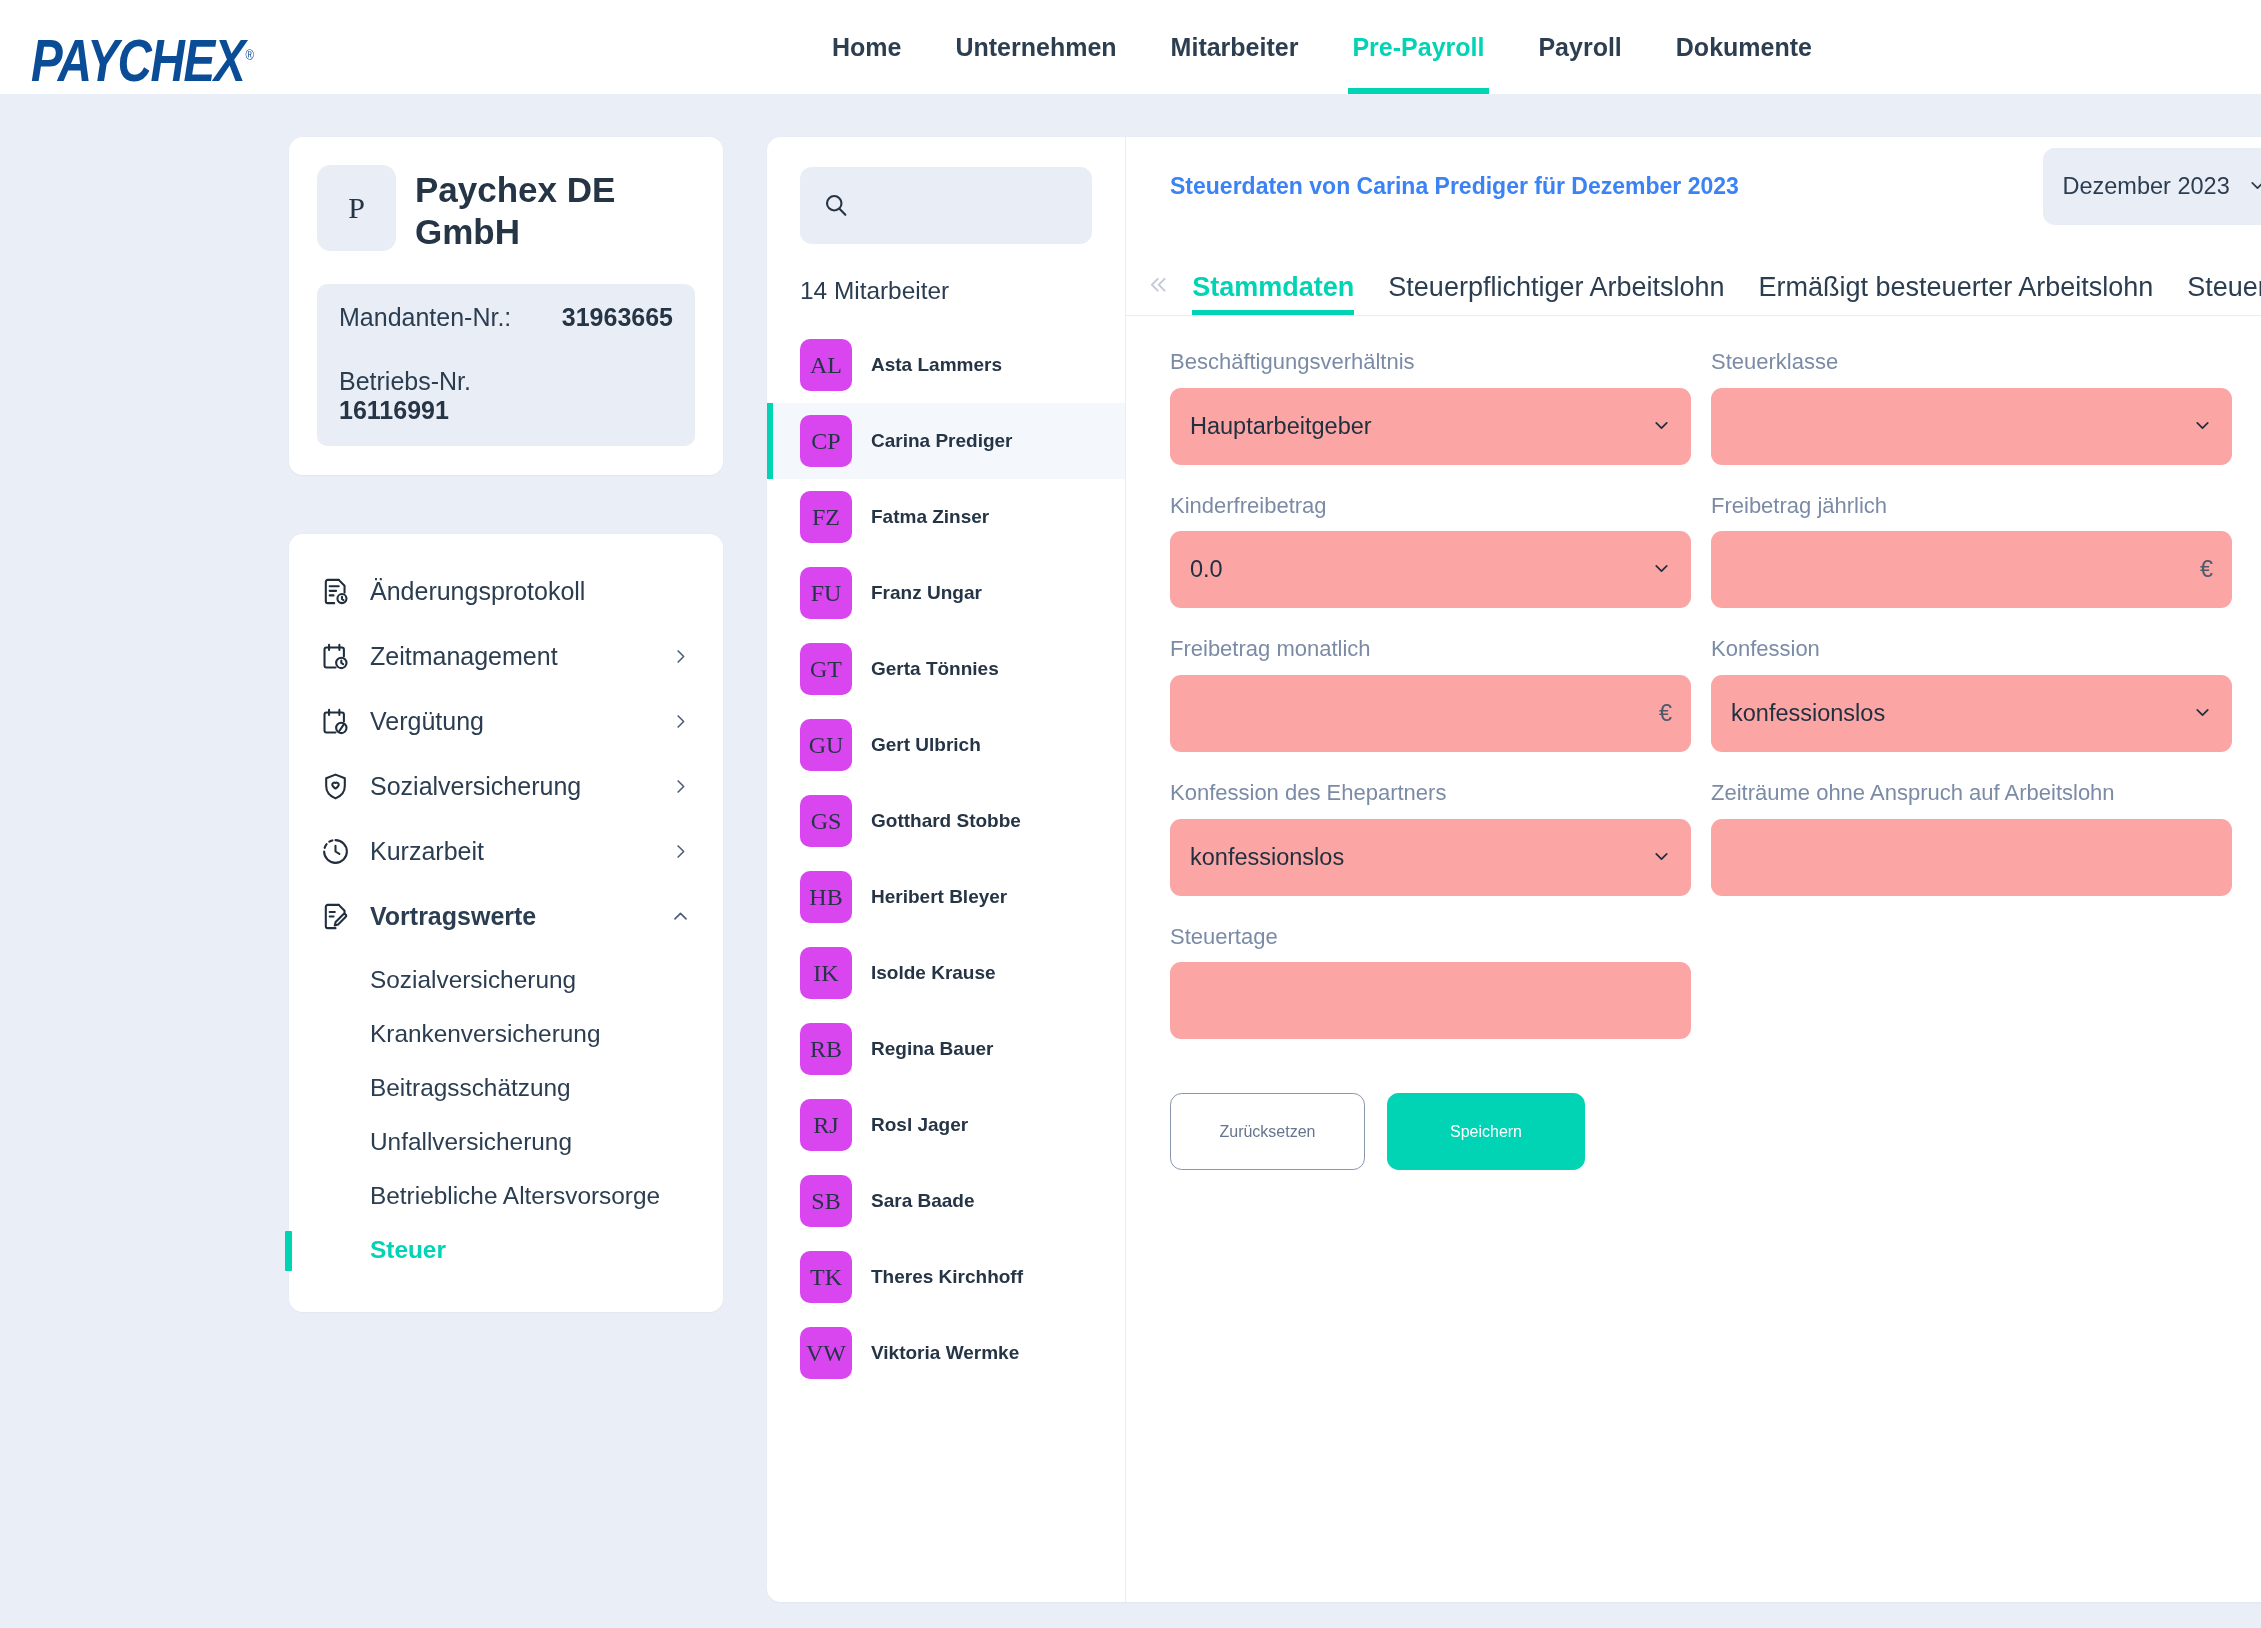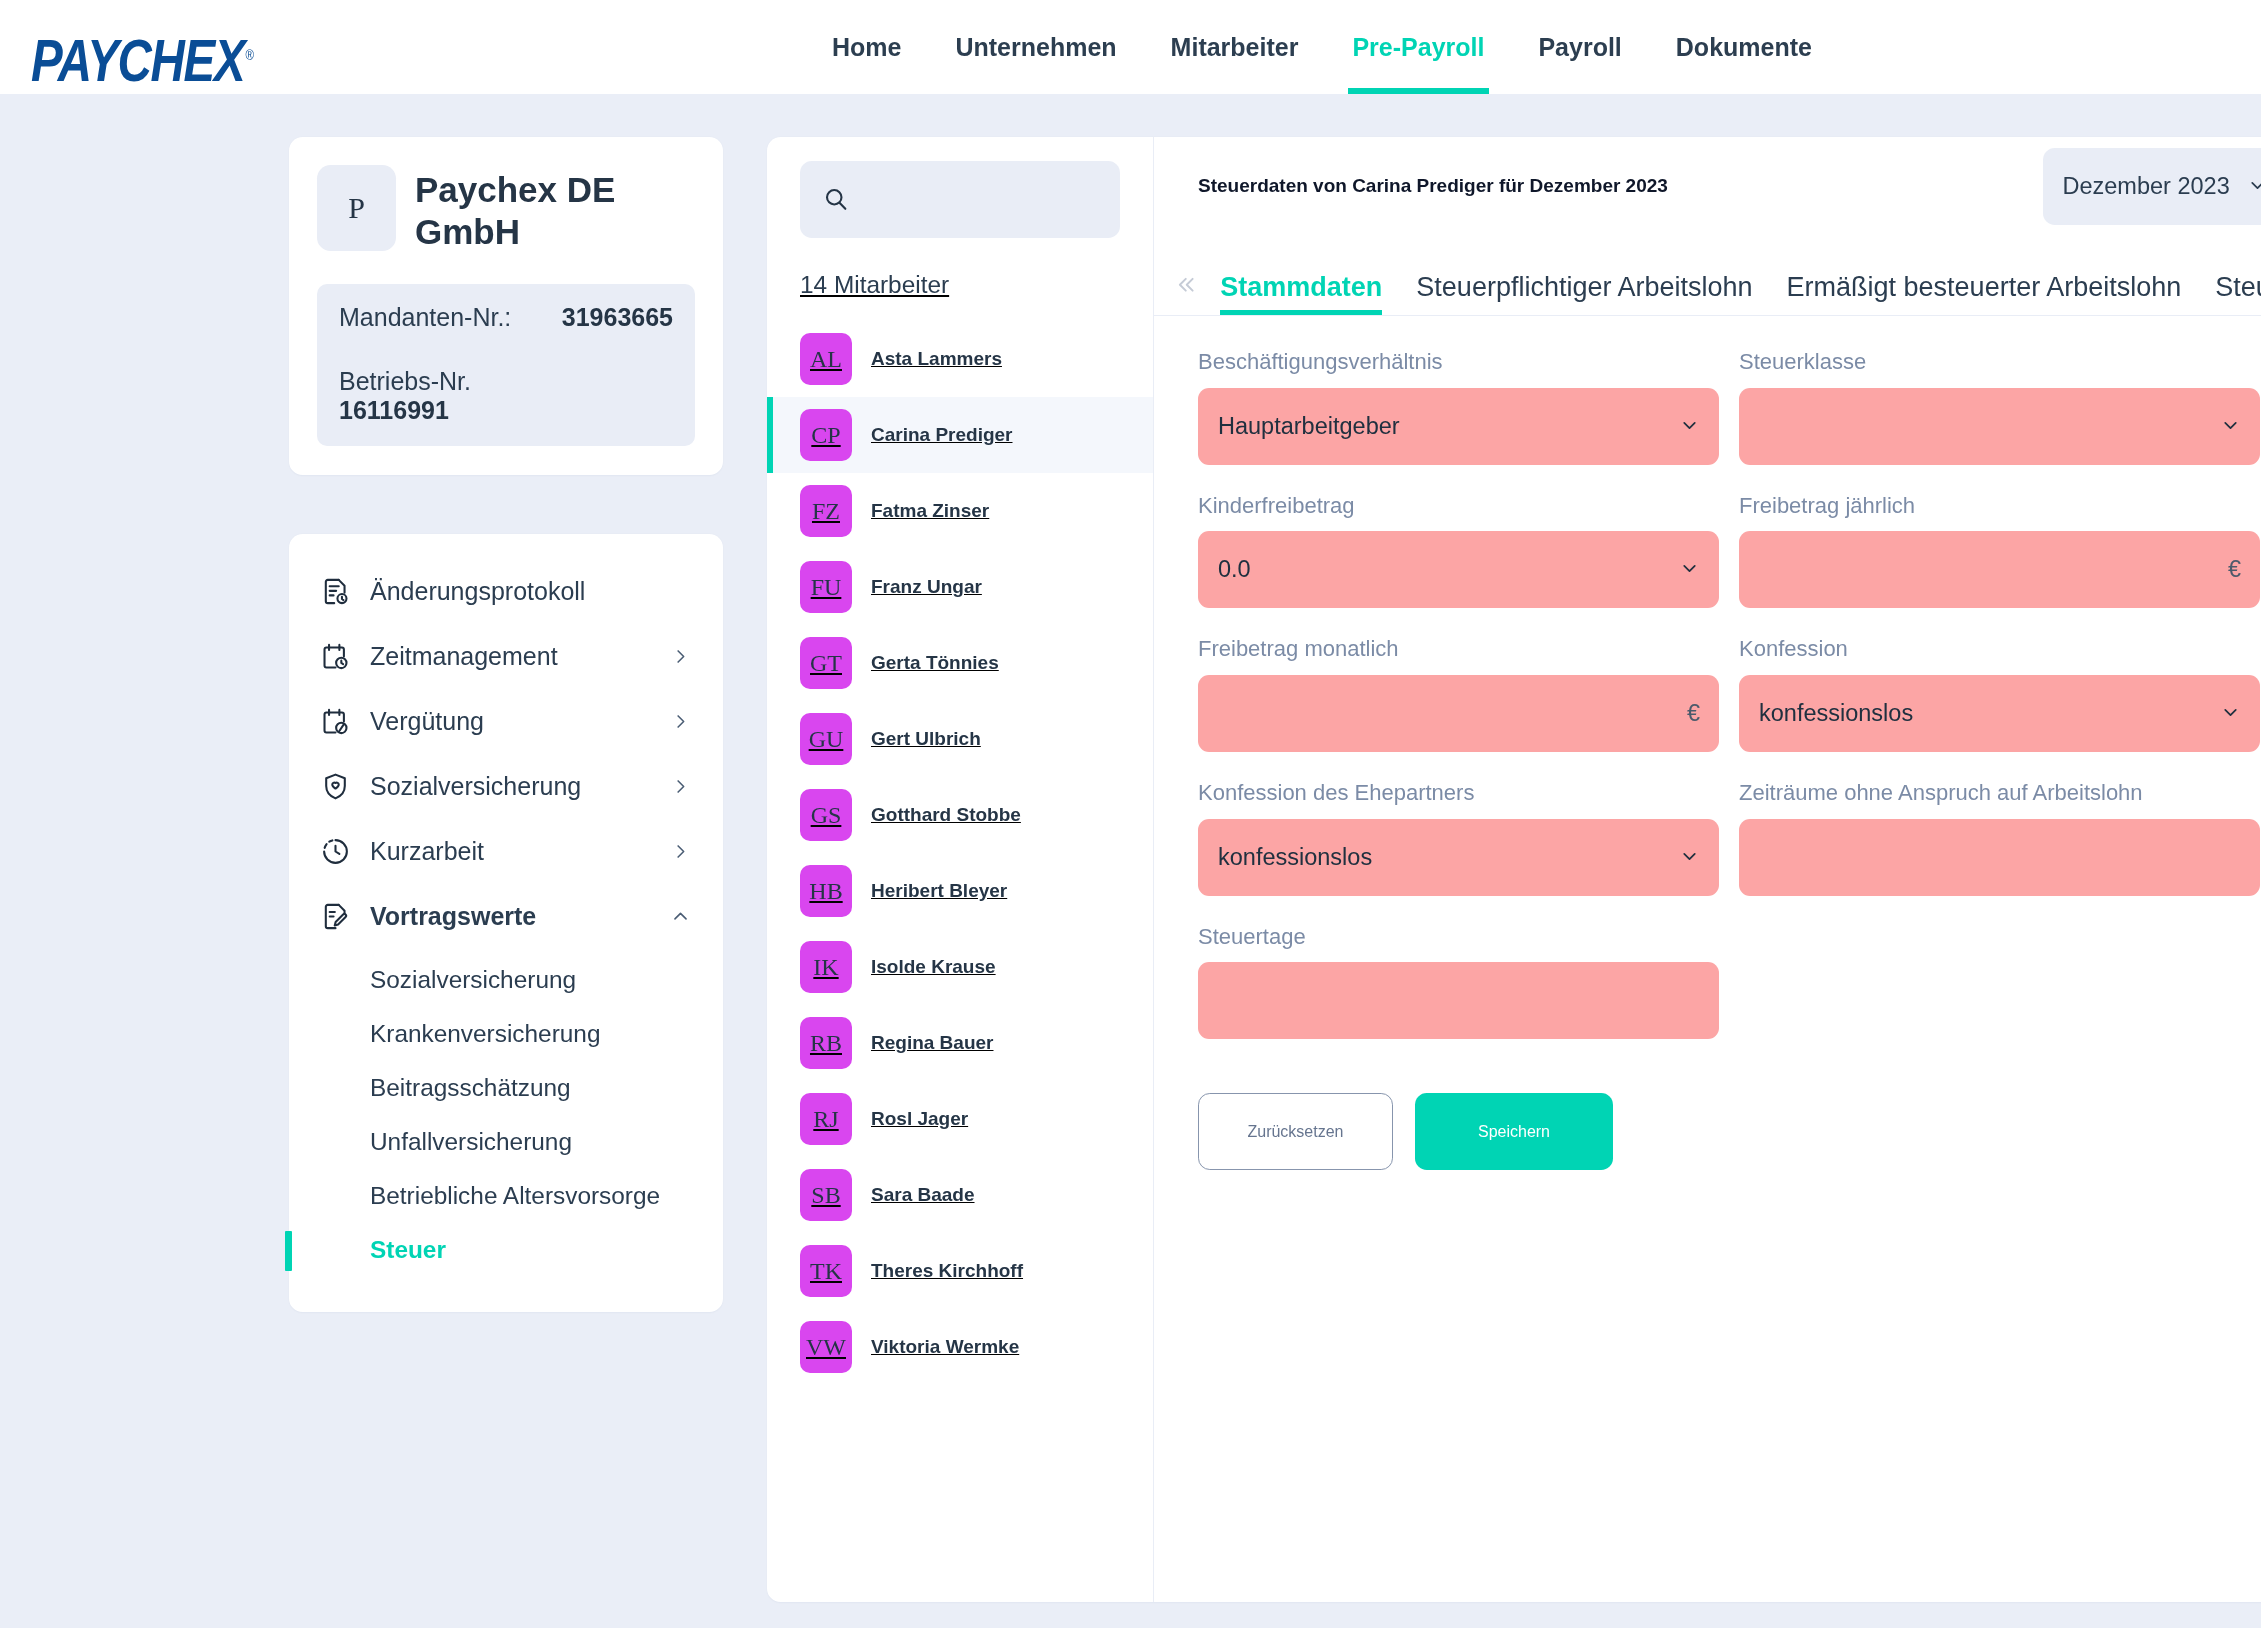--- a/index.html
+++ b/index.html
@@ -210,26 +210,25 @@
     height: 1465px;
     background: #fff;
     border-radius: 13.6px;
     box-shadow: 0 0.5px 1.8px rgba(30,50,90,0.04);
     display: flex;
     overflow: hidden;
   }
 
   
   .emplist {
-    width: 387px;
+    width: 359px;
     flex: 0 0 auto;
     border-right: 1.4px solid #e9edf6;
-    padding-top: 24px;
+    padding-top: 30px;
     overflow: hidden;
-    text-decoration: underline;
   }
   .searchbox {
     margin: 0 33px;
     height: 77px;
     background: #e9edf6;
     border-radius: 11.8px;
     display: flex;
     align-items: center;
     padding: 0 22px;
     cursor: text;
@@ -296,23 +295,23 @@
     flex-direction: column;
   }
   .detail-head {
     height: 98px;
     display: flex;
     align-items: center;
     justify-content: space-between;
     padding: 0 23.5px 0 44px;
   }
   .detail-title {
-    font-size: 19px;
+    font-size: 23px;
     font-weight: 700;
-    color: #0f172a;
+    color: #3b82f6;
     white-space: nowrap;
   }
   .period-select {
     width: 244px;
     height: 77px;
     background: #e9edf6;
     border-radius: 11.8px;
     display: flex;
     align-items: center;
     justify-content: space-between;

